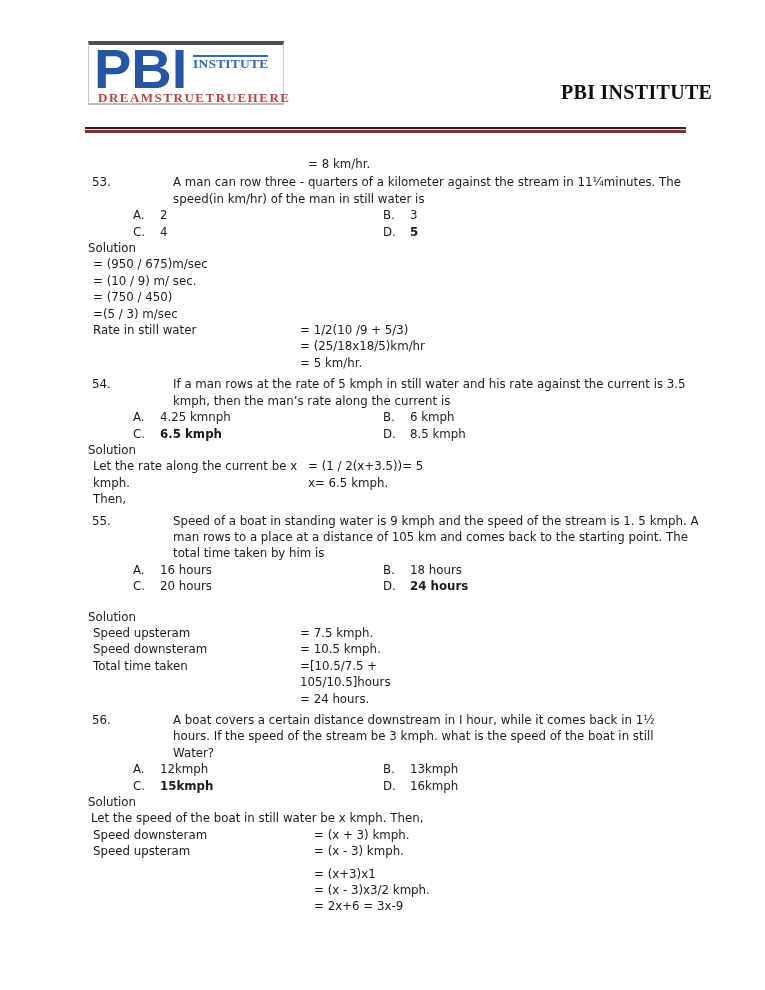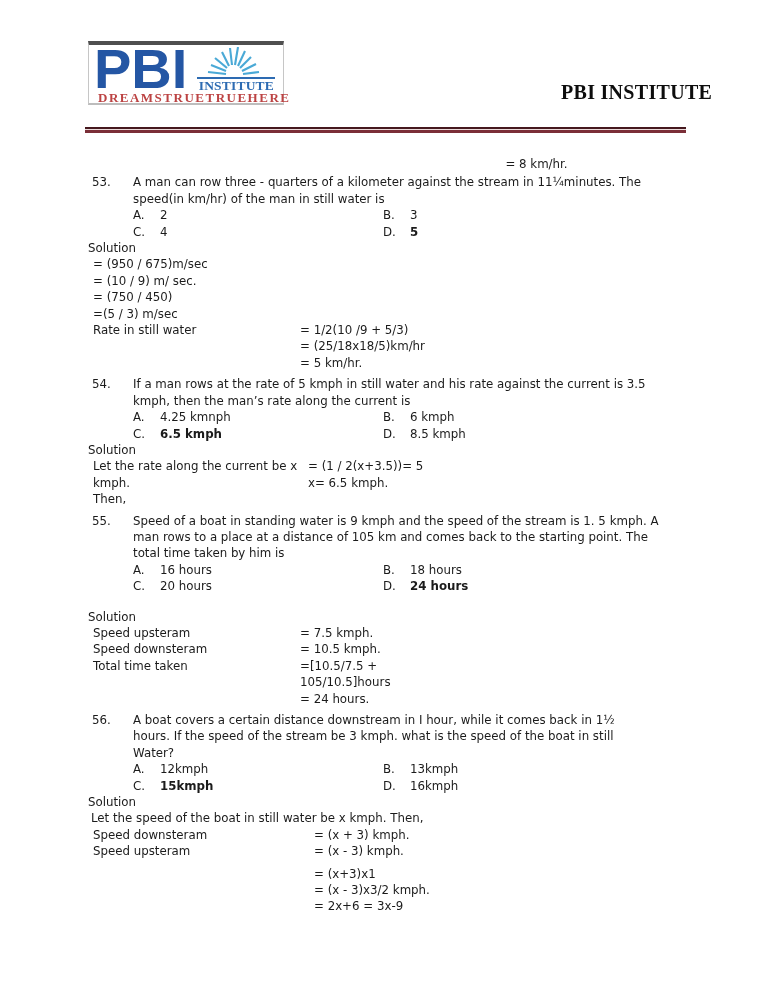--- a/index.html
+++ b/index.html
@@ -20,21 +20,21 @@
     position:absolute; left:88px; top:41px; width:196px; height:64px;
     border-left:1px solid #c6c6c6; border-right:1px solid #c6c6c6;
     border-bottom:2px solid #bdbdbd; border-top:4px solid #4f4f4f;
     background:#fff;
   }
   .logo-main { display:flex; align-items:flex-start; height:46px; padding-left:5px; }
   .logo-acronym {
     font-family:"Liberation Sans",sans-serif; font-weight:700;
     font-size:56px; line-height:48px; color:#2456a4; letter-spacing:0px;
   }
-  .logo-right { width:78px; margin-left:10px; display:flex; flex-direction:column; align-items:flex-start; padding-top:2px; }
+  .logo-right { width:78px; margin-left:3px; display:flex; flex-direction:row; align-items:center; padding-top:2px; }
   .sunburst { width:72px; height:30px; display:block; }
   .logo-institute {
     font-family:"Liberation Serif",serif; font-weight:700; font-size:13.5px;
     line-height:13px; color:#2d6bb2; border-top:2px solid #2d6bb2;
     width:100%; text-align:center; letter-spacing:0.2px;
   }
   .logo-tagline {
     display:flex; justify-content:space-between; padding:2px 8px 0 9px;
     font-family:"Liberation Serif",serif; font-weight:700; font-size:13px;
     letter-spacing:1.5px; color:#bc4343; line-height:9px;
@@ -44,24 +44,24 @@
     font-family:"Liberation Serif",serif; font-weight:700; font-size:20px;
     color:#0d0d0d; letter-spacing:0.3px; white-space:nowrap;margin-left:48px;
   }
   .divider {
     position:absolute; left:85px; top:126px; width:601px; height:7px;
     background:linear-gradient(to bottom,#ffffff 0 1px,#45181e 1px 3px,#eadbdb 3px 4px,#7b2f38 4px 7px);
   }
 
   
   .content { padding-left:92px; padding-top:23px; }
-  .carryover { margin-left:216px;text-align:center; }
+  .carryover { margin-left:216px; }
   .question { margin-top:5px; }
   .question.first { margin-top:2px; }
-  .q-row { display:flex; }
+  .q-row { display:flex;gap:40px; }
   .q-num { width:41px; flex:none; }
   .opts { margin-left:41px; }
   .opt-row { display:flex; }
   .opt { display:flex; width:250px; flex:none; }
   .opt.col2 { width:auto; }
   .opt-label { width:27px; flex:none; }
   .bold { font-weight:700; }
   .sol-h { margin-left:-4px; }
   .sol-h.gap { margin-top:14px; }
   .sol-row { display:flex; margin-left:1px; }

